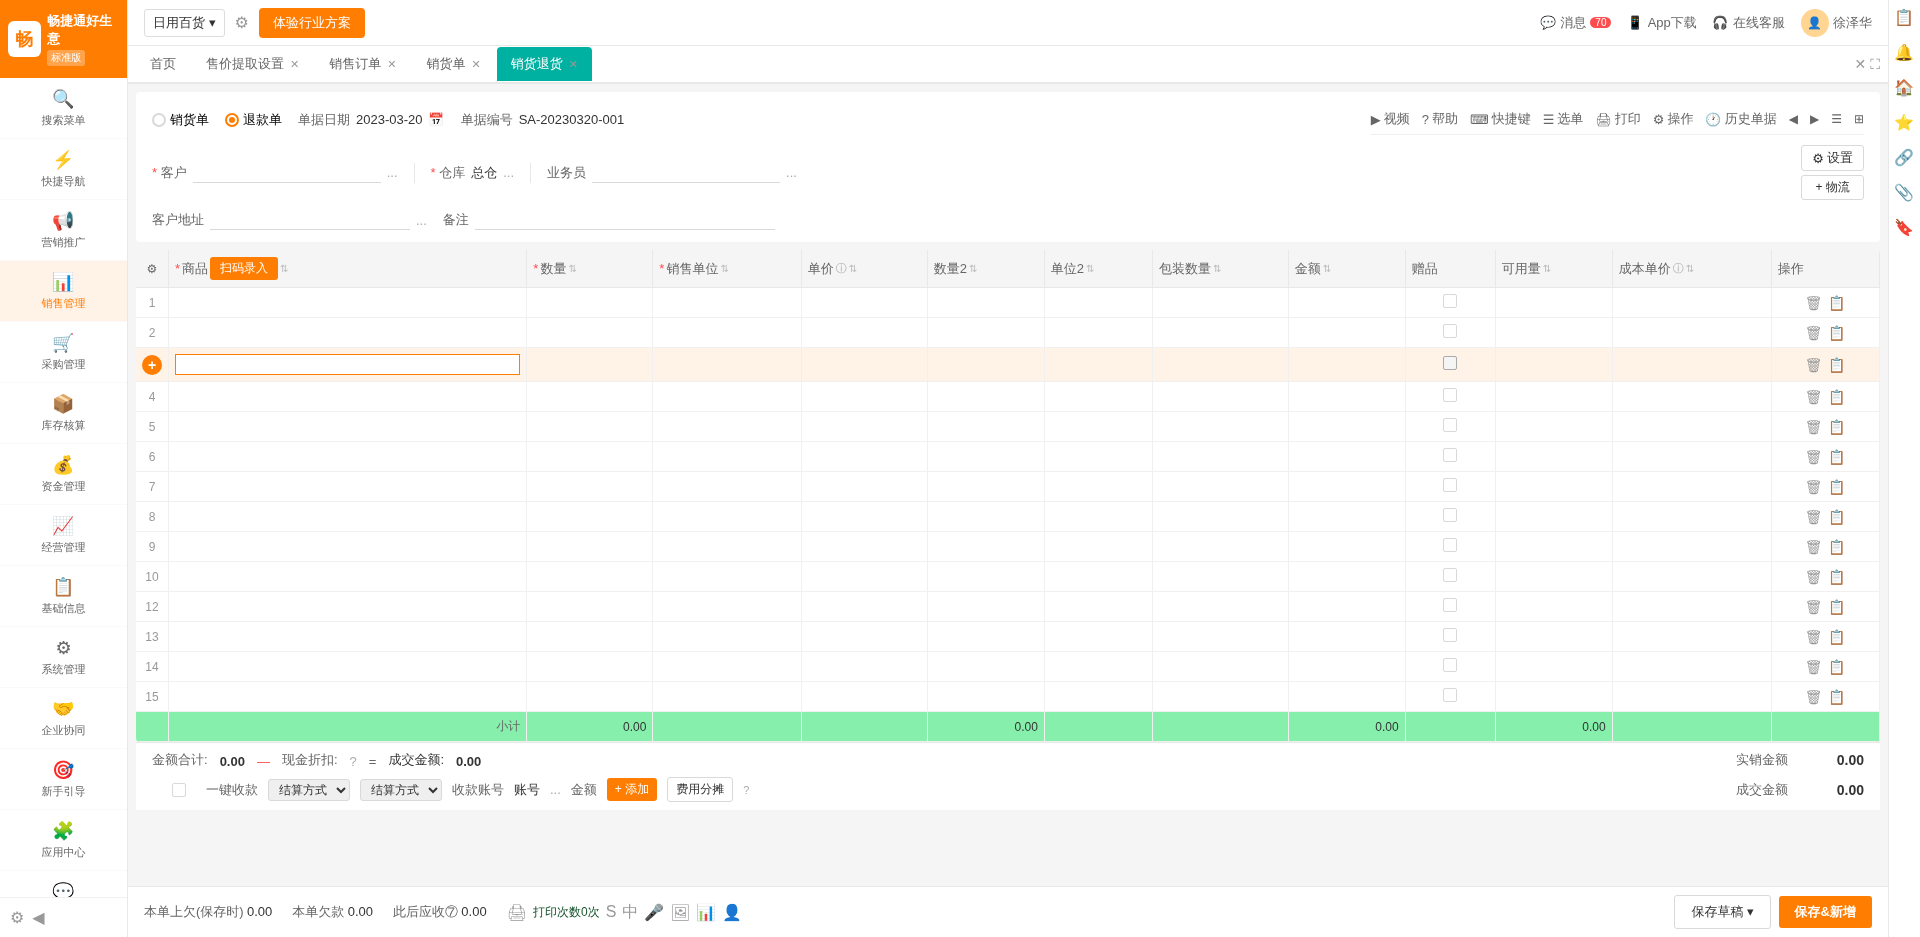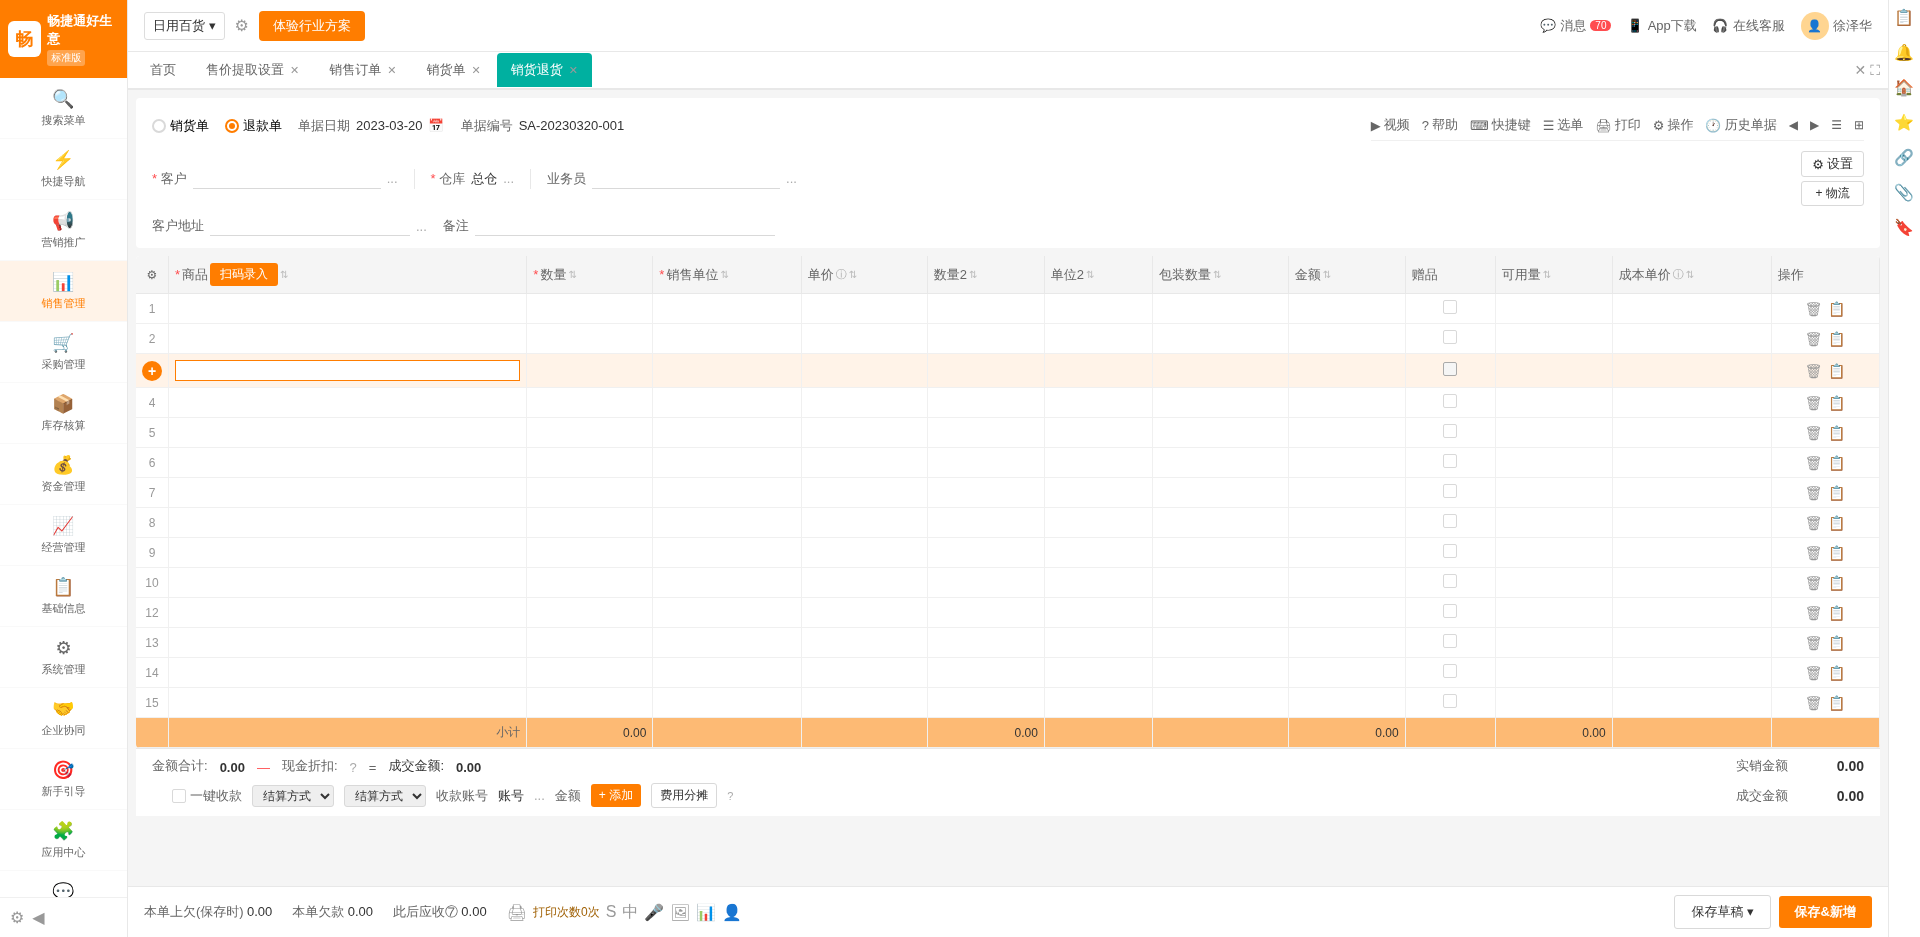--- a/index.html
+++ b/index.html
@@ -16,21 +16,21 @@
     .sidebar-item.active::left { border-left: 3px solid #ff7d00; }
     .sidebar-item-icon { font-size: 18px; margin-bottom: 3px; }
     .sidebar-item-label { font-size: 11px; text-align: center; }
     .sidebar-bottom { display: flex; align-items: center; padding: 10px; border-top: 1px solid #f0f0f0; gap: 8px; }
     .sidebar-bottom-icon { color: #999; cursor: pointer; font-size: 16px; }
 
     
     .main { flex: 1; display: flex; flex-direction: column; overflow: hidden; }
 
     
-    .topbar { background: #fff; height: 52px; display: flex; align-items: center; padding: 0 16px; border-bottom: 1px solid #e8e8e8; justify-content: space-between; flex-shrink: 0; }
+    .topbar { background: #fff; height: 46px; display: flex; align-items: center; padding: 0 16px; border-bottom: 1px solid #e8e8e8; justify-content: space-between; flex-shrink: 0; }
     .topbar-left { display: flex; align-items: center; gap: 10px; }
     .topbar-dropdown { display: flex; align-items: center; gap: 4px; cursor: pointer; color: #333; padding: 4px 8px; border: 1px solid #ddd; border-radius: 3px; }
     .topbar-settings-icon { color: #999; cursor: pointer; font-size: 16px; }
     .topbar-btn { background: #ff7d00; color: #fff; border: none; border-radius: 4px; padding: 6px 14px; cursor: pointer; font-size: 13px; }
     .topbar-right { display: flex; align-items: center; gap: 16px; }
     .topbar-right-item { display: flex; align-items: center; gap: 4px; cursor: pointer; color: #666; }
     .topbar-badge { background: #ff4d4f; color: #fff; border-radius: 10px; font-size: 10px; padding: 0 5px; min-width: 18px; text-align: center; }
     .topbar-avatar { width: 28px; height: 28px; background: #ffd591; border-radius: 50%; display: flex; align-items: center; justify-content: center; color: #ff7d00; font-size: 12px; }
 
     
@@ -77,21 +77,21 @@
     tr.active-row td { background: #fff3e8; }
     .row-num { color: #999; text-align: center; width: 30px; }
     .checkbox { width: 14px; height: 14px; border: 1px solid #d9d9d9; border-radius: 2px; display: inline-block; cursor: pointer; }
     .ops-cell { display: flex; gap: 6px; justify-content: center; }
     .op-btn { color: #999; cursor: pointer; font-size: 14px; }
     .settings-col { width: 30px; text-align: center; }
     .sort-arrows { color: #bbb; font-size: 10px; cursor: pointer; }
     .col-header { display: flex; align-items: center; gap: 2px; }
 
     
-    .summary-row td { background: #fdba74; font-weight: normal; color: #333; }
+    .summary-row td { background: #86efac; font-weight: normal; color: #333; }
 
     
     .bottom-area { background: #fff; padding: 8px 16px; border-top: 1px solid #e8e8e8; flex-shrink: 0; }
     .bottom-row1 { display: flex; align-items: flex-end; gap: 12px; margin-bottom: 8px; }
     .amount-label { color: #666; }
     .amount-value { color: #333; font-weight: bold; }
     .minus-btn { color: #ff4d4f; cursor: pointer; }
     .eq-btn { color: #666; }
     .result-label { color: #333; }
     .total-row { display: flex; align-items: center; gap: 16px; justify-content: flex-end; }
@@ -108,21 +108,21 @@
     .btn-save-draft { border: 1px solid #d9d9d9; background: #fff; padding: 7px 16px; border-radius: 3px; cursor: pointer; color: #333; }
     .btn-save-new { background: #ff7d00; color: #fff; border: none; padding: 7px 16px; border-radius: 3px; cursor: pointer; font-weight: bold; }
 
     
     .right-tools { width: 32px; background: #fff; border-left: 1px solid #e8e8e8; display: flex; flex-direction: column; align-items: center; padding: 8px 0; gap: 16px; flex-shrink: 0; }
     .right-tool { color: #999; cursor: pointer; font-size: 16px; text-align: center; }
     .right-tool-active { color: #ff7d00; }
 
     
     .payment-row { display: flex; align-items: center; gap: 10px; flex-wrap: wrap; }
-    .payment-checkbox { display: flex; align-items: center; gap: 4px; font-size: 12px; color: #666; padding-left: 20px; }
+    .payment-checkbox { display: flex; align-items: center; gap: 20px; font-size: 12px; color: #666; padding-left: 20px; }
     .payment-select { border: 1px solid #d9d9d9; border-radius: 3px; padding: 2px 6px; font-size: 12px; color: #333; }
     .add-fee-btn { background: #ff7d00; color: #fff; border: none; border-radius: 3px; padding: 3px 8px; cursor: pointer; font-size: 12px; }
     .split-btn { background: #fff; border: 1px solid #d9d9d9; border-radius: 3px; padding: 3px 8px; cursor: pointer; font-size: 12px; color: #333; }
 
     .col-required { color: #ff4d4f; }
     .info-icon { color: #aaa; font-size: 11px; cursor: pointer; }
 
     .add-row-btn { width: 20px; height: 20px; background: #ff7d00; border-radius: 50%; display: flex; align-items: center; justify-content: center; color: #fff; cursor: pointer; font-size: 14px; font-weight: bold; }
   </style>
 </head>
@@ -795,21 +795,21 @@
     <div class="footer-item">
       <span>本单欠款</span>
       <span class="footer-num">0.00</span>
     </div>
     <div class="footer-item">
       <span>此后应收⑦</span>
       <span class="footer-num">0.00</span>
     </div>
     <div class="footer-tools">
       <span class="footer-tool-icon">🖨</span>
-      <span style="color:#a16207;font-size:12px;">打印次数0次</span>
+      <span style="color:#14532d;font-size:12px;">打印次数0次</span>
       <span class="footer-tool-icon">S</span>
       <span class="footer-tool-icon">中</span>
       <span class="footer-tool-icon">🎤</span>
       <span class="footer-tool-icon">🖼</span>
       <span class="footer-tool-icon">📊</span>
       <span class="footer-tool-icon">👤</span>
     </div>
     <div class="footer-actions">
       <button class="btn-save-draft">
         <span>保存草稿</span>

